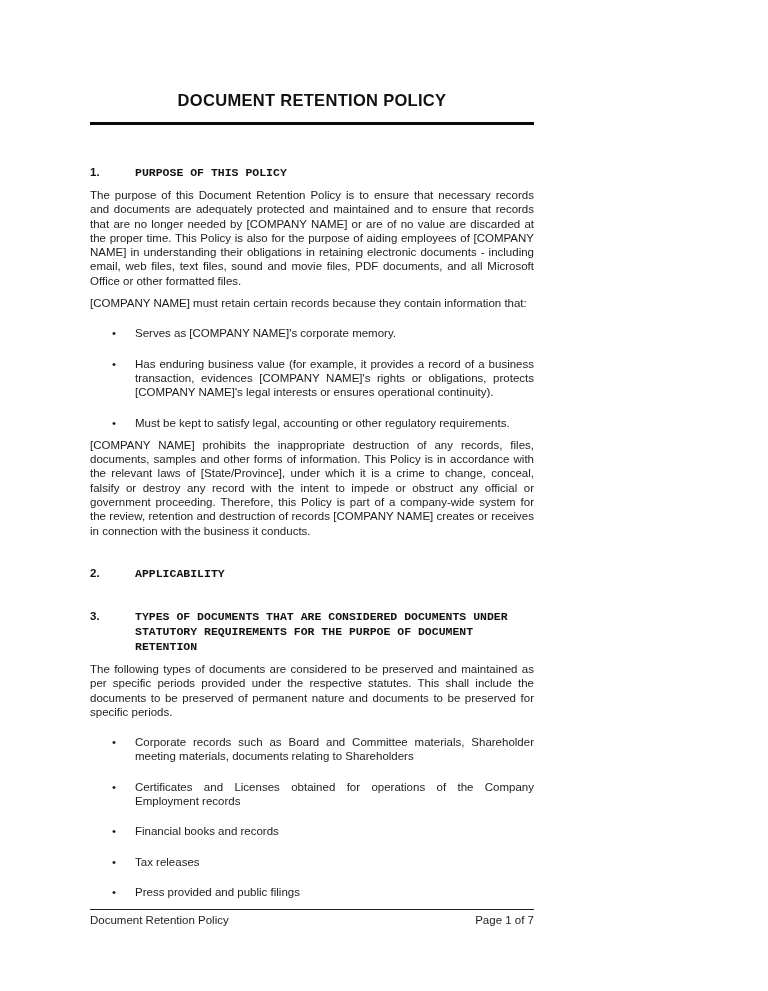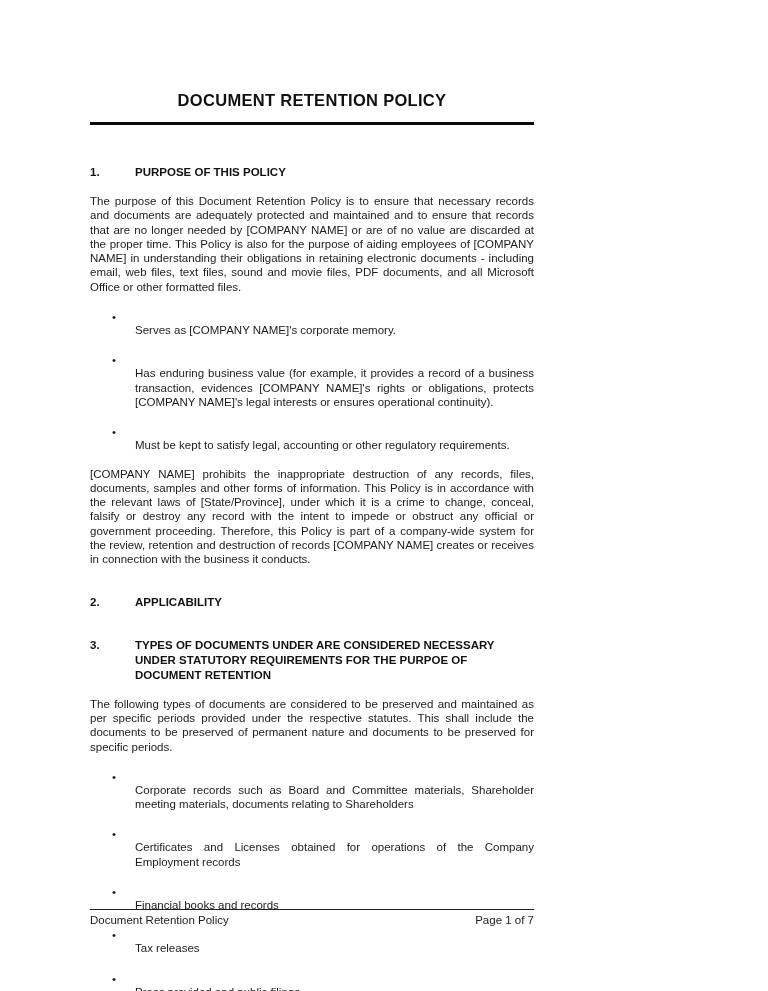--- a/index.html
+++ b/index.html
@@ -43,39 +43,38 @@
     font-weight: bold;
     font-size: 11.5px;
     line-height: 15px;
     margin-bottom: 3px;
     color: #121212;
   }
   .sec-num {
     width: 45px;
     flex: 0 0 45px;
   }
-  .sec-title { flex: 1; }
+  .sec-title { flex: 1; font-family: Liberation Mono, monospace; }
   .para {
-    margin: 14px 0 0 0;
+    margin: 8px 0 0 0;
     text-align: justify;
   }
   .bullet {
     display: flex;
     margin-top: 16px;
     padding-left: 22px;
   }
   .bullet-dot {
     width: 23px;
     flex: 0 0 23px;
     font-size: 11.5px;
   }
   .bullet-text {
     flex: 1;
     text-align: justify;
-    margin-top: 13px;
   }
   .doc-footer {
     position: absolute;
     left: 90px;
     right: 90px;
     top: 909px;
   }
   .footer-rule {
     height: 1px;
     background: #222222;
@@ -97,20 +96,21 @@
 
   <div class="title-rule"></div>
 
   <main class="doc-body" id="doc-body">
       <section class="doc-section">
         <div class="section-heading">
           <span class="sec-num">1.</span>
           <span class="sec-title">PURPOSE OF THIS POLICY</span>
         </div>
         <p class="para">The purpose of this Document Retention Policy is to ensure that necessary records and documents are adequately protected and maintained and to ensure that records that are no longer needed by [COMPANY NAME] or are of no value are discarded at the proper time. This Policy is also for the purpose of aiding employees of [COMPANY NAME] in understanding their obligations in retaining electronic documents - including email, web files, text files, sound and movie files, PDF documents, and all Microsoft Office or other formatted files.</p>
+        <p class="para">[COMPANY NAME] must retain certain records because they contain information that:</p>
         <div class="bullet">
           <span class="bullet-dot">•</span>
           <span class="bullet-text">Serves as [COMPANY NAME]'s corporate memory.</span>
         </div>
         <div class="bullet">
           <span class="bullet-dot">•</span>
           <span class="bullet-text">Has enduring business value (for example, it provides a record of a business transaction, evidences [COMPANY NAME]'s rights or obligations, protects [COMPANY NAME]'s legal interests or ensures operational continuity).</span>
         </div>
         <div class="bullet">
           <span class="bullet-dot">•</span>
@@ -120,21 +120,21 @@
       </section>
       <section class="doc-section">
         <div class="section-heading">
           <span class="sec-num">2.</span>
           <span class="sec-title">APPLICABILITY</span>
         </div>
       </section>
       <section class="doc-section">
         <div class="section-heading">
           <span class="sec-num">3.</span>
-          <span class="sec-title">TYPES OF DOCUMENTS UNDER ARE CONSIDERED NECESSARY UNDER STATUTORY REQUIREMENTS FOR THE PURPOE OF DOCUMENT RETENTION</span>
+          <span class="sec-title">TYPES OF DOCUMENTS THAT ARE CONSIDERED DOCUMENTS UNDER STATUTORY REQUIREMENTS FOR THE PURPOE OF DOCUMENT RETENTION</span>
         </div>
         <p class="para">The following types of documents are considered to be preserved and maintained as per specific periods provided under the respective statutes. This shall include the documents to be preserved of permanent nature and documents to be preserved for specific periods.</p>
         <div class="bullet">
           <span class="bullet-dot">•</span>
           <span class="bullet-text">Corporate records such as Board and Committee materials, Shareholder meeting materials, documents relating to Shareholders</span>
         </div>
         <div class="bullet">
           <span class="bullet-dot">•</span>
           <span class="bullet-text">Certificates and Licenses obtained for operations of the Company Employment records</span>
         </div>

